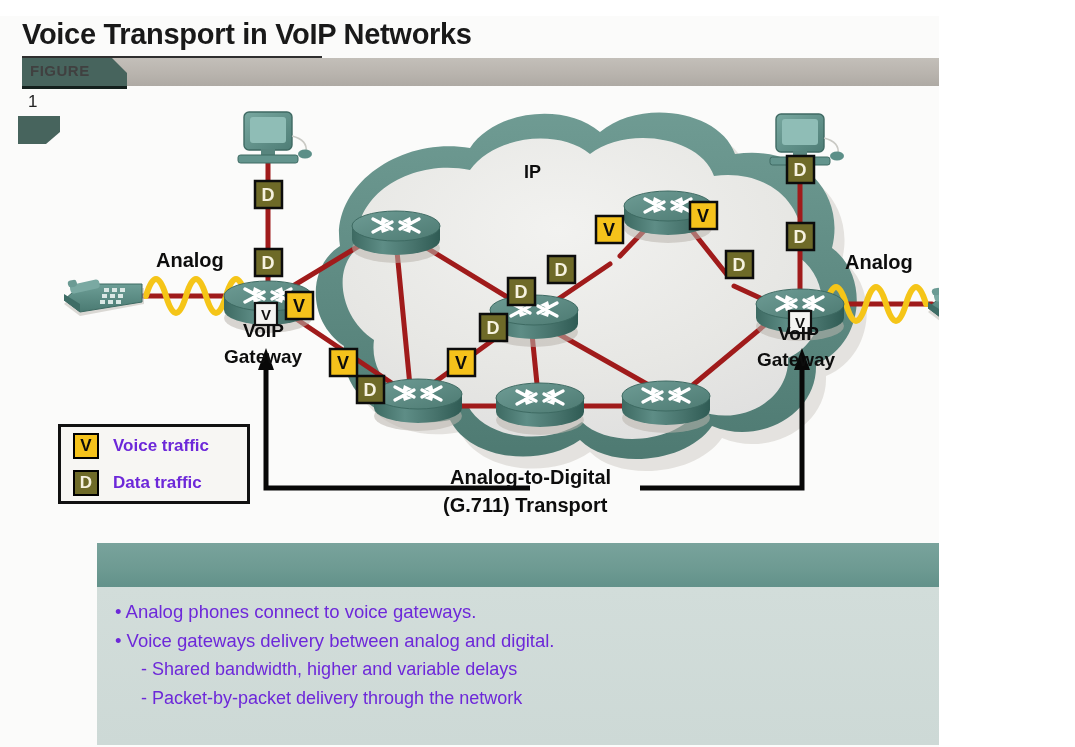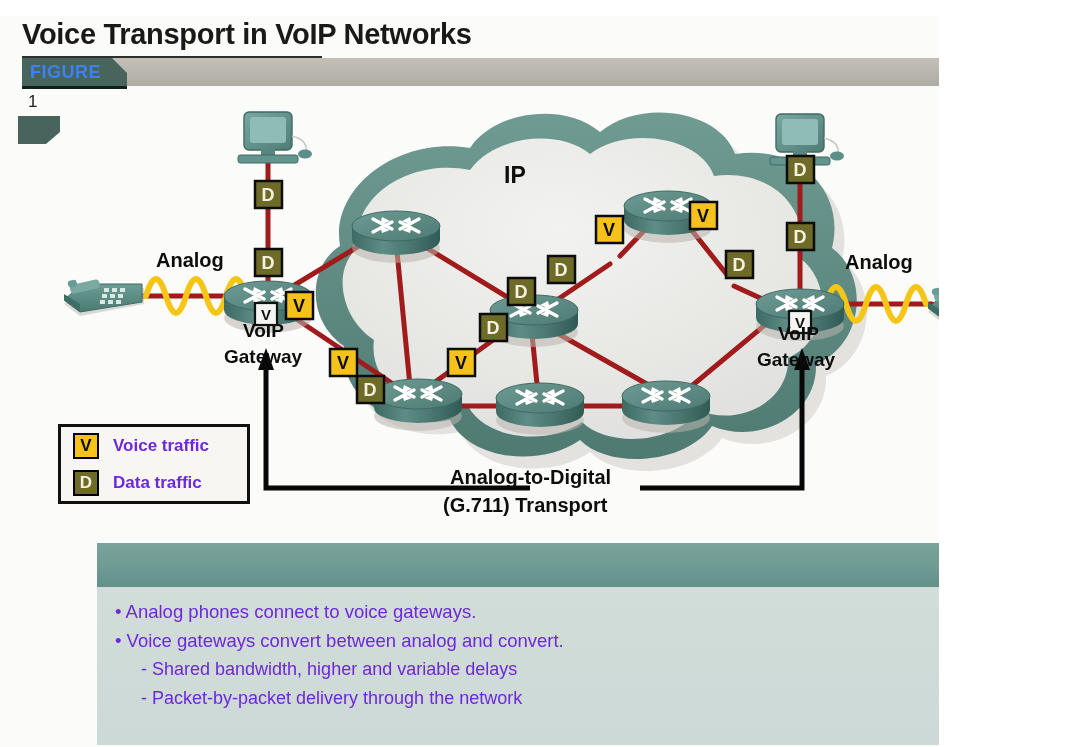--- a/index.html
+++ b/index.html
@@ -53,23 +53,23 @@
     top: 42px;
     width: 105px;
     height: 28px;
     background: #47645d;
     clip-path: polygon(0 0, 90px 0, 105px 15px, 105px 100%, 0 100%);
   }
   #figure-tab-label {
     position: absolute;
     left: 30px;
     top: 46px;
-    font-size: 18px;
+    font-size: 15px;
     font-weight: bold;
-    color: #3b82f6;
+    color: #404040;
     letter-spacing: 0.5px;
   }
   #figure-tab-underline {
     position: absolute;
     left: 22px;
     top: 70px;
     width: 105px;
     height: 3px;
     background: #14201d;
   }
@@ -470,21 +470,21 @@
       </g>
 
       <g stroke="#080808" stroke-width="5" fill="none">
         <path d="M 266 260 L 266 392 L 530 392"></path>
         <path d="M 802 260 L 802 392 L 640 392"></path>
       </g>
       <polygon points="266,252 258,274 274,274" fill="#080808"></polygon>
       <polygon points="802,252 794,274 810,274" fill="#080808"></polygon>
     </svg>
 
-    <div class="dlabel" style="left:504px; top:66px; font-size:23px;">IP</div>
+    <div class="dlabel" style="left:524px; top:66px; font-size:18px;">IP</div>
     <div class="dlabel" style="left:156px; top:153px; font-size:20px;">Analog</div>
     <div class="dlabel" style="left:845px; top:155px; font-size:20px;">Analog</div>
     <div class="dlabel" style="left:243px; top:224px; font-size:19px;">VoIP</div>
     <div class="dlabel" style="left:224px; top:250px; font-size:19px;">Gateway</div>
     <div class="dlabel" style="left:778px; top:227px; font-size:19px;">VoIP</div>
     <div class="dlabel" style="left:757px; top:253px; font-size:19px;">Gateway</div>
     <div class="dlabel" style="left:450px; top:370px; font-size:20px;">Analog-to-Digital</div>
     <div class="dlabel" style="left:443px; top:398px; font-size:20px;">(G.711) Transport</div>
   </div>
 
@@ -497,19 +497,19 @@
       <div class="legend-badge data">D</div>
       <div class="legend-text">Data traffic</div>
     </div>
   </div>
 
   <div id="notes-panel">
     <div id="notes-header"></div>
     <div id="notes-body"></div>
     <div id="notes-list">
       <div class="note-line">• Analog phones connect to voice gateways.</div>
-      <div class="note-line">• Voice gateways convert between analog and convert.</div>
+      <div class="note-line">• Voice gateways delivery between analog and digital.</div>
       <div class="note-line sub">- Shared bandwidth, higher and variable delays</div>
       <div class="note-line sub">- Packet-by-packet delivery through the network</div>
     </div>
   </div>
 
 </div>
 
 </body></html>

